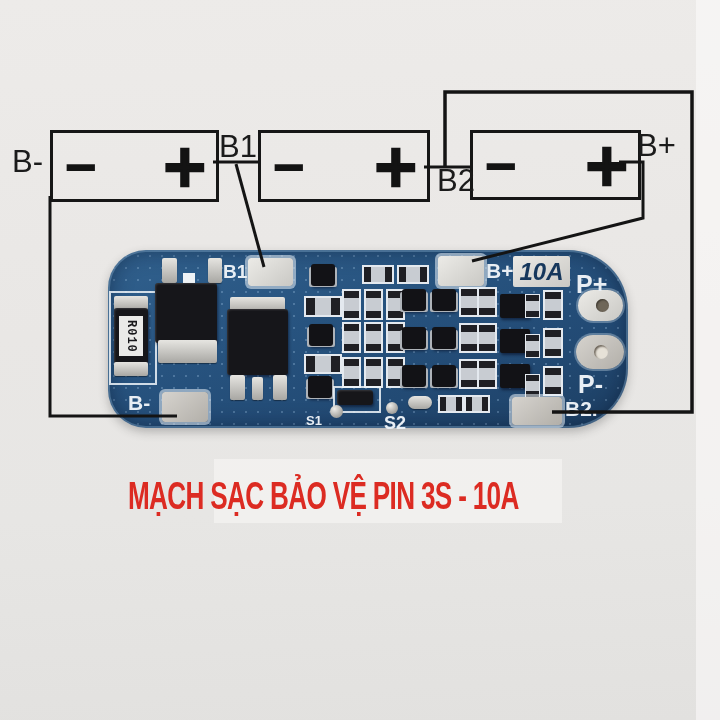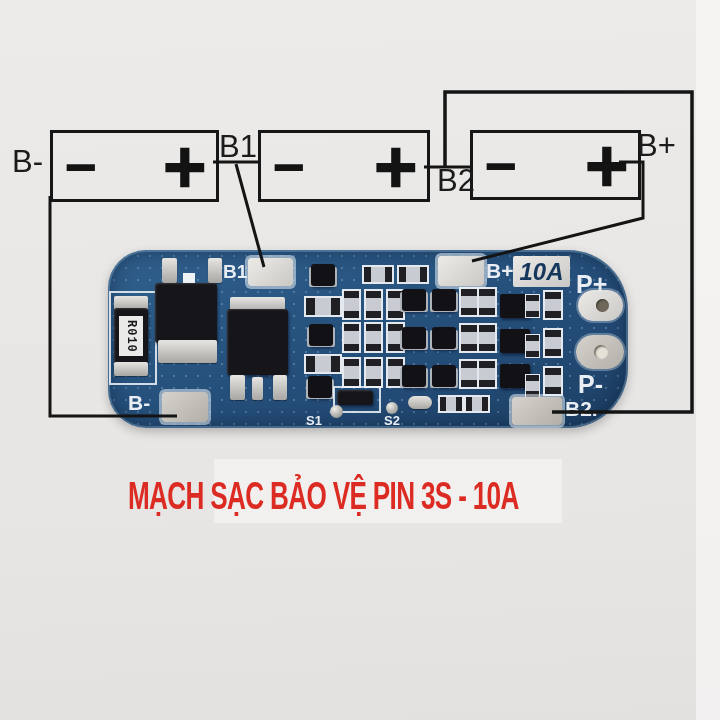--- a/index.html
+++ b/index.html
@@ -159,21 +159,21 @@
     <div class="rv md" style="left:435px;top:116px"></div>
 
     <div class="silk-box" style="left:225px;top:136px;width:44px;height:23px"></div>
     <div class="chip" style="left:229px;top:140px;width:36px;height:15px"></div>
     <div class="metal" style="left:300px;top:146px;width:24px;height:13px;border-radius:7px"></div>
     <div class="rh" style="left:330px;top:145px;width:22px;height:14px"></div>
     <div class="rh" style="left:356px;top:145px;width:22px;height:14px"></div>
     <div class="blob" style="left:222px;top:155px;width:13px;height:13px"></div>
     <div class="blob" style="left:278px;top:152px;width:12px;height:12px"></div>
     <div class="silk" style="left:198px;top:164px;font-size:13px">S1</div>
-    <div class="silk" style="left:276px;top:164px;font-size:13px">S2</div>
+    <div class="silk" style="left:276px;top:164px;font-size:18px">S2</div>
 
     <div class="silk" style="left:20px;top:142px;font-size:21px">B-</div>
     <div class="pad dull" style="left:54px;top:142px;width:46px;height:30px"></div>
 
     <div class="pad" style="left:330px;top:6px;width:46px;height:30px"></div>
     <div class="silk" style="left:378px;top:10px;font-size:21px">B+</div>
     <div class="rating" style="left:405px;top:6px;width:57px;height:31px">10A</div>
 
     <div class="silk" style="left:468px;top:22px;font-size:25px">P+</div>
     <div class="pad oblong" style="left:470px;top:40px;width:45px;height:31px"></div>

